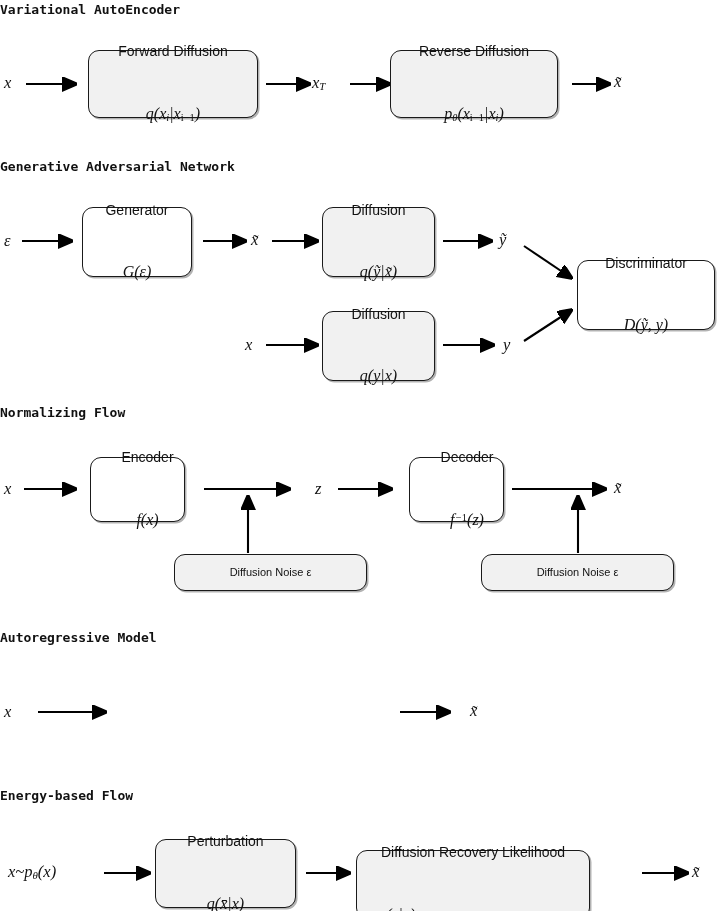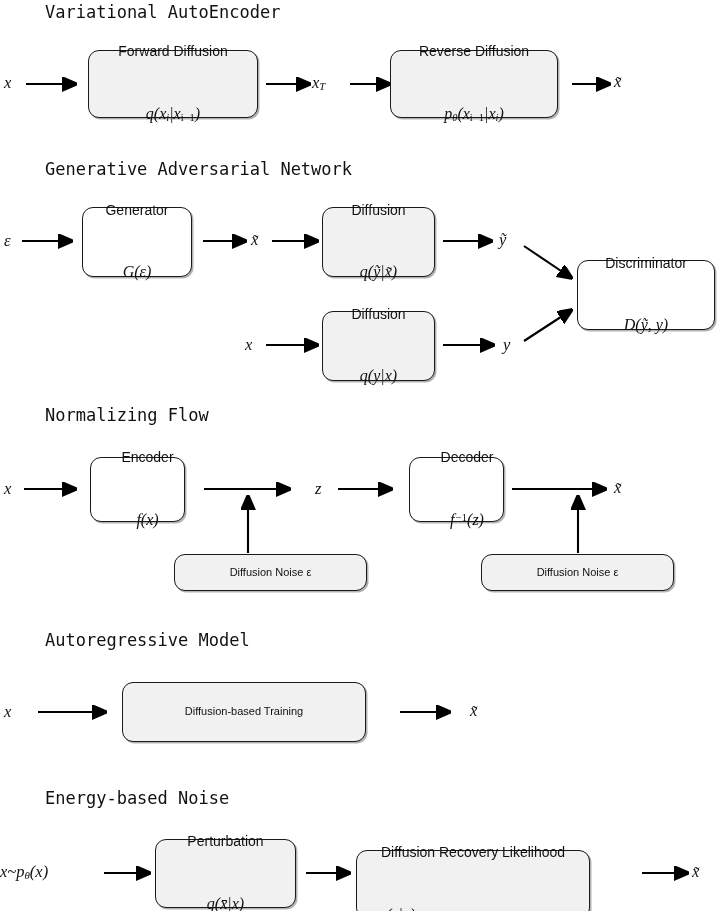--- a/index.html
+++ b/index.html
@@ -3,26 +3,25 @@
 <meta charset="utf-8">
 <style>
   html,body{margin:0;padding:0;background:#ffffff;}
   body{width:720px;height:911px;position:relative;overflow:hidden;
        font-family:"Liberation Sans",sans-serif;color:#000;}
   .canvas{position:absolute;left:0;top:0;width:720px;height:911px;}
 
   .sec-title{
     position:absolute;
     font-family:"DejaVu Sans Mono",monospace;
-    font-weight:400;
-    font-size:17px;
+    font-weight:700;
+    font-size:13px;
     letter-spacing:0px;
     color:#111;
     white-space:nowrap;
-    margin-left:45px;
   }
 
   
   .box{
     position:absolute;
     box-sizing:border-box;
     border:1.6px solid #1a1a1a;
     border-radius:11px;
     display:flex;
     flex-direction:column;
@@ -190,30 +189,26 @@
 
   <div class="box single" style="left:481px;top:554px;width:193px;height:37px;">
     <div class="b-title">Diffusion Noise  ε</div>
 
   </div>
 
   <div class="sec-title" style="left:0px;top:630px;">Autoregressive Model</div>
 
   <div class="mlabel" style="left:4px;top:702px;">x</div>
 
-  <div class="box single" style="left:122px;top:682px;width:244px;height:60px;">
-    <div class="b-title">Diffusion-based Training</div>
-
-  </div>
 
   <div class="mlabel" style="left:470px;top:701px;">x̃</div>
 
-  <div class="sec-title" style="left:0px;top:788px;">Energy-based Noise</div>
-
-  <div class="mlabel" style="left:0;top:862px;">x~p<sub>θ</sub>(x)</div>
+  <div class="sec-title" style="left:0px;top:788px;">Energy-based Flow</div>
+
+  <div class="mlabel" style="left:8px;top:862px;">x~p<sub>θ</sub>(x)</div>
 
   <div class="box" style="left:155px;top:839px;width:141px;height:69px;">
     <div class="b-title">Perturbation</div>
     <div class="b-formula">q(x̄|x)</div>
   </div>
 
   <div class="box" style="left:356px;top:850px;width:234px;height:69px;">
     <div class="b-title">Diffusion Recovery Likelihood</div>
     <div class="b-formula" style="align-self:flex-start;margin-left:12px;">p<sub>θ</sub> (x|x̄)</div>
   </div>

